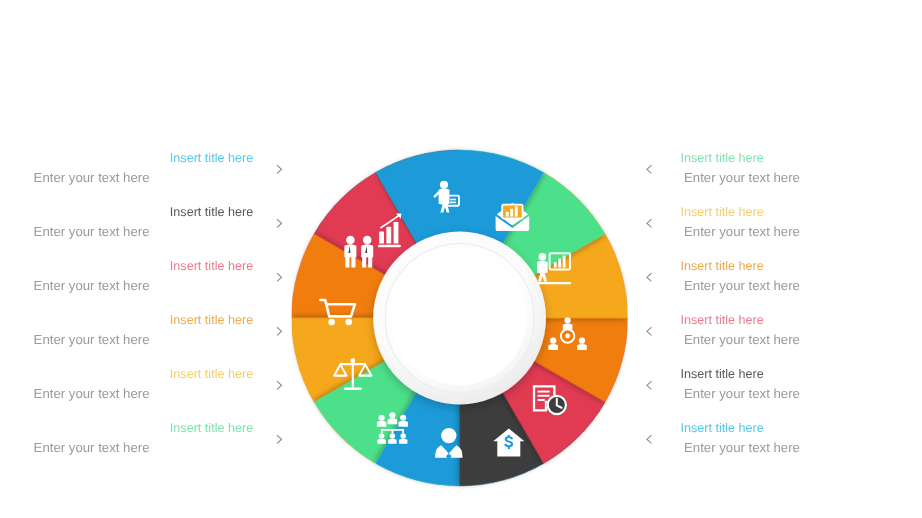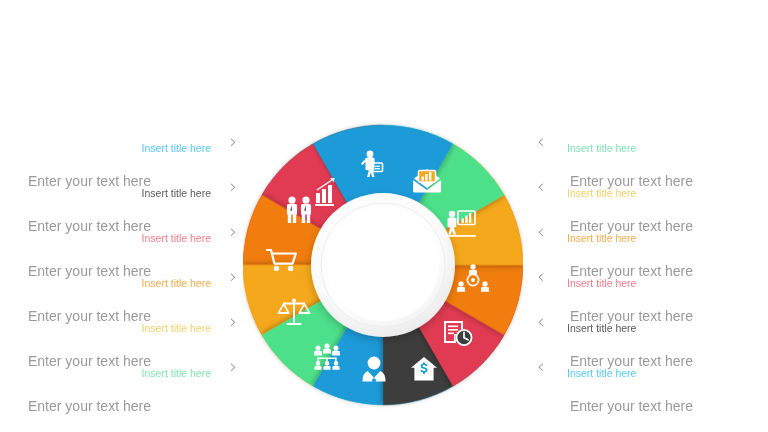--- a/index.html
+++ b/index.html
@@ -64,28 +64,27 @@
     position: absolute;
     top: 0;
     width: 100%;
   }
 
   .item-title {
     font-size: 10.5px;
     line-height: 14px;
     white-space: nowrap;
     font-weight: normal;
-    margin-top: 16px;
   }
   .item-sub {
-    font-size: 14px;
+    font-size: 11px;
     line-height: 13px;
     color: #9a9a9a;
     white-space: nowrap;
-    margin-top: 20px;
+    margin-top: 4px;
   }
 
   
   .col-left .item-title { text-align: right; padding-right: 32px; }
   .col-left .item-sub   { text-align: left;  padding-left: 20px; }
 
   
   .col-right .item-title { text-align: left; padding-left: 42px; }
   .col-right .item-sub   { text-align: left; padding-left: 45px; }
 

